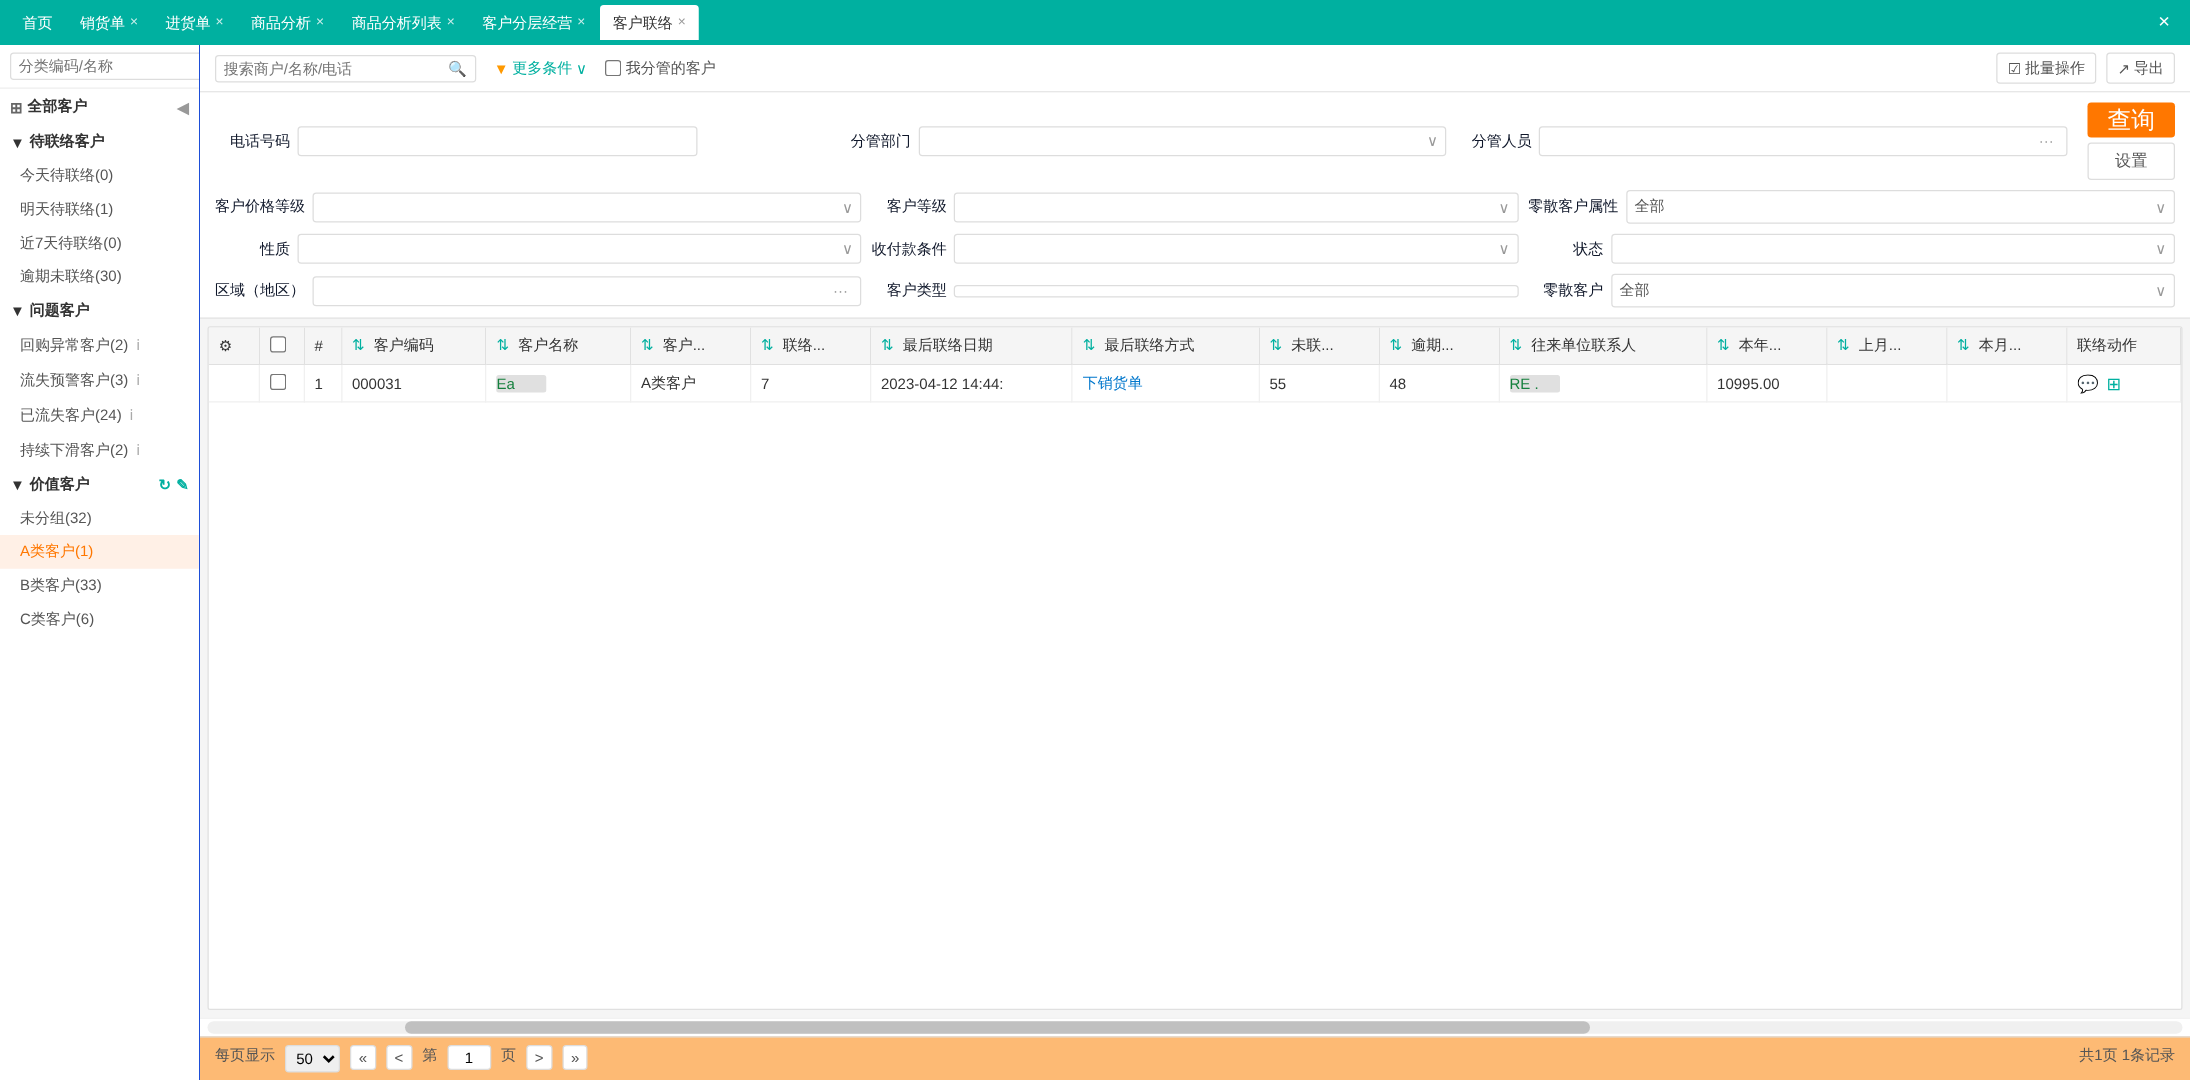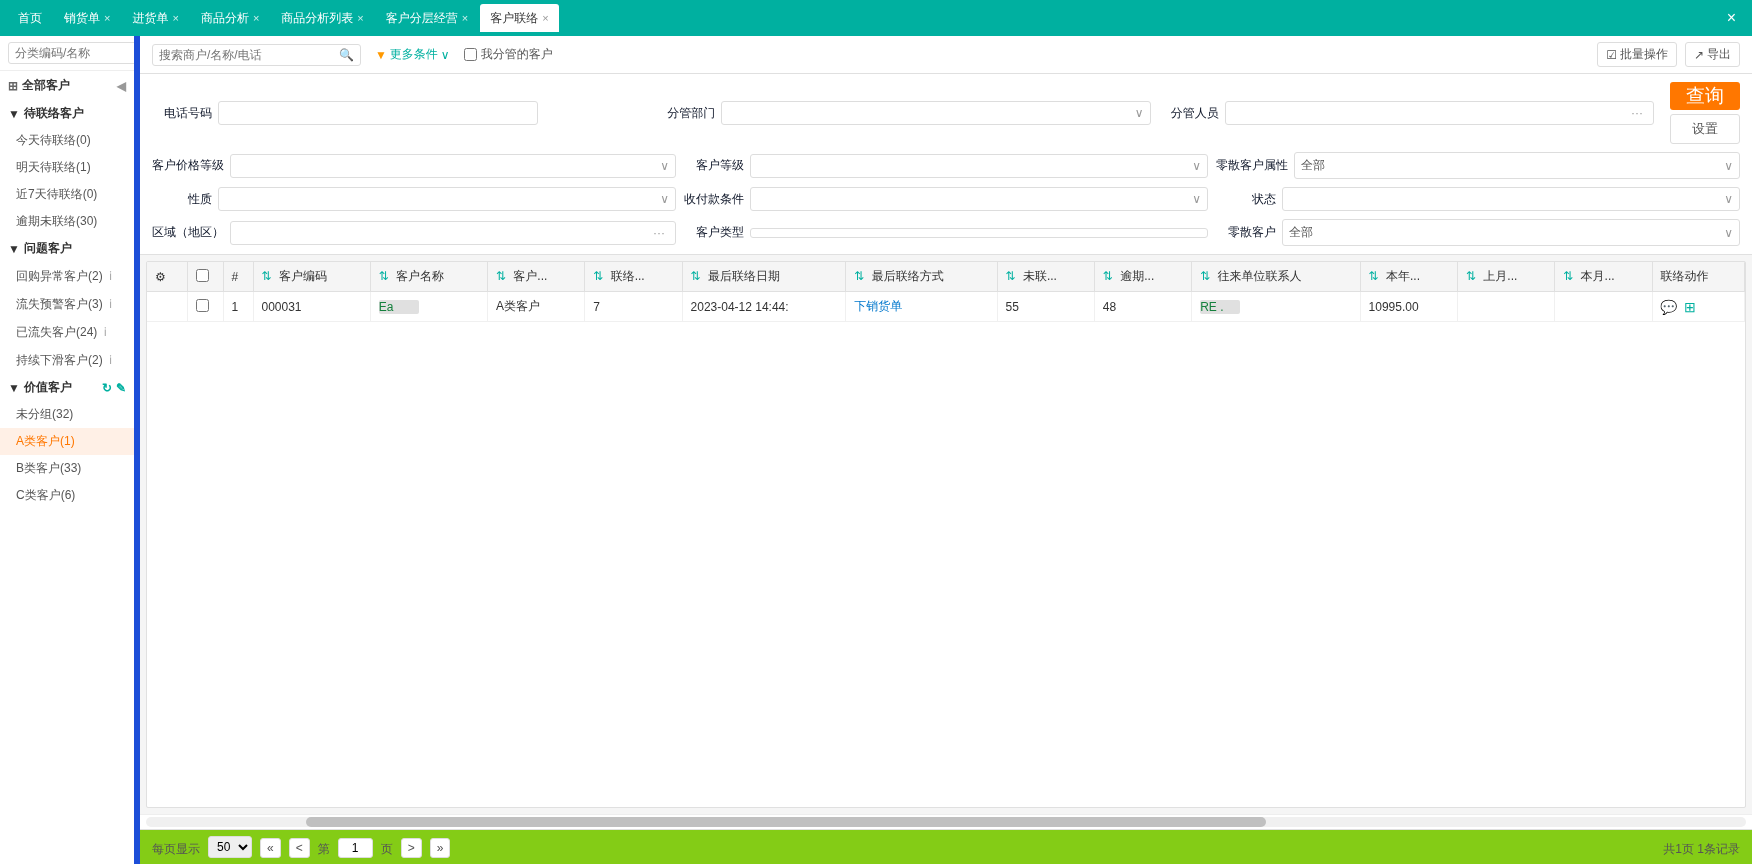--- a/index.html
+++ b/index.html
@@ -47,23 +47,23 @@
     }
 
     
     .main-layout {
       display: flex;
       height: calc(864px - 36px);
     }
 
     
     .sidebar {
-      width: 140px;
-      background: white;
-      border-right: 6px solid #1d4ed8;
+      width: 160px;
+      background: white;
+      border-right: 1px solid #1d4ed8;
       display: flex;
       flex-direction: column;
       overflow-y: auto;
     }
     .sidebar-search {
       padding: 6px 8px;
       display: flex;
       align-items: center;
       border-bottom: 1px solid #eee;
     }
@@ -289,25 +289,25 @@
     .blurred-cell {
       background: #e0e0e0;
       color: #15803d;
       border-radius: 2px;
       min-width: 40px;
       display: inline-block;
     }
 
     
     .bottom-bar {
-      background: #84cc16;
+      background: #fdba74;
       border-top: 1px solid #e0e0e0;
       padding: 6px 12px;
       display: flex;
-      align-items: flex-end;
+      align-items: flex-start;
       gap: 8px;
       color: #555;
     }
     .page-size-select {
       border: 1px solid #ddd;
       border-radius: 3px;
       padding: 2px 4px;
       font-size: 12px;
     }
     .page-nav-btn {

